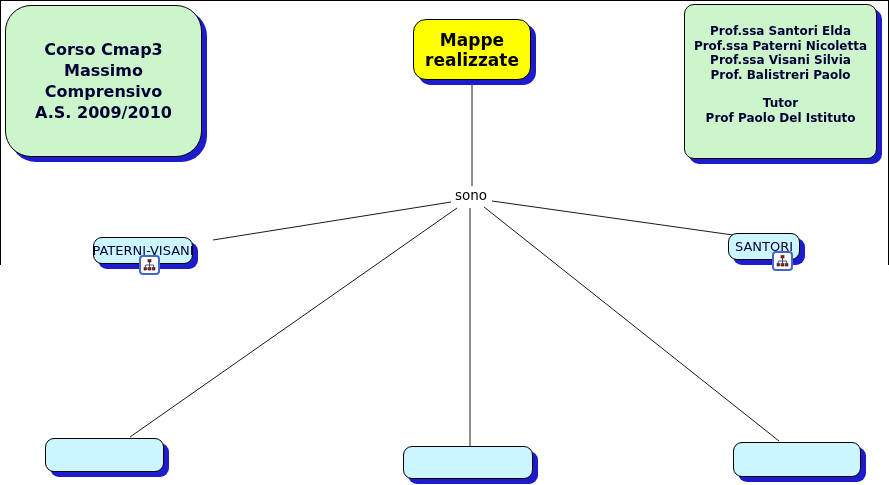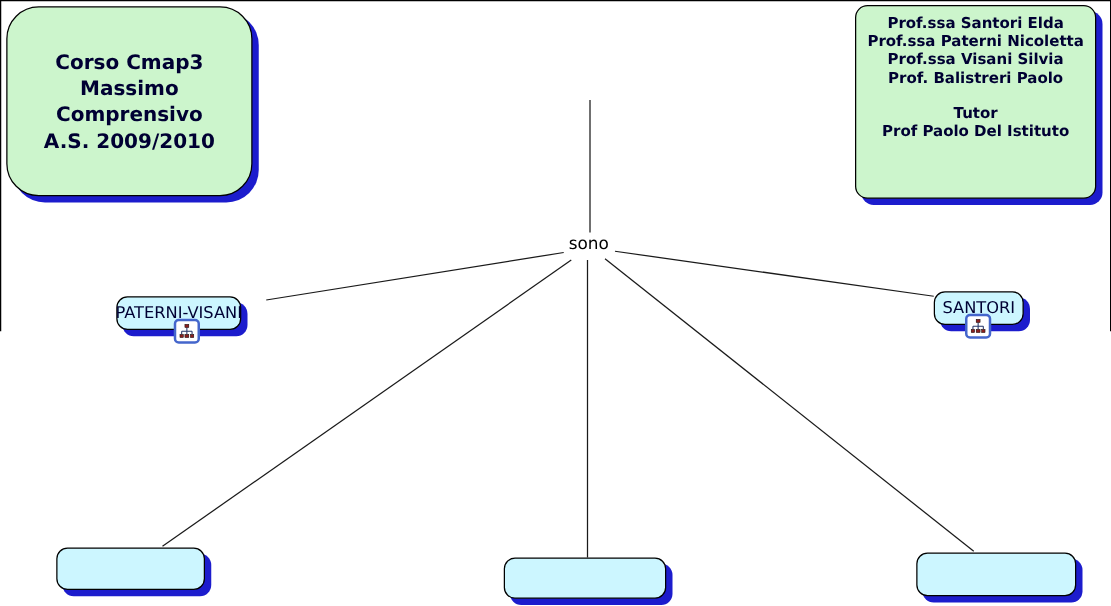--- a/index.html
+++ b/index.html
@@ -38,35 +38,35 @@
   #course-box { left: 5px; top: 5px; width: 197px; height: 152px; border-radius: 26px; }
   #course-box .line {
     font-size: 16px; font-weight: bold; line-height: 21px; color: var(--text-dark);
   }
 
   #root-node { left: 413px; top: 19px; width: 118px; height: 61px; }
   #root-node .label {
     font-size: 17px; font-weight: bold; line-height: 20px; color: #000; padding: 0 8px;
   }
 
-  #staff-box { left: 684px; top: 4px; width: 193px; height: 155px; justify-content: flex-start; padding-top: 6px; }
+  #staff-box { left: 684px; top: 4px; width: 193px; height: 155px; justify-content: flex-start; padding-top: 19px; }
   #staff-box .line {
     font-size: 12px; font-weight: bold; line-height: 14.5px; color: var(--text-dark); white-space: nowrap;
   }
   #staff-box .spacer { height: 14px; }
 
   #linking-sono {
     position: absolute; left: 441px; top: 187px; width: 60px;
     text-align: center; font-size: 13.5px; font-weight: normal; color: #000;
     z-index: 2;
   }
 
   .concept-label { font-size: 13px; color: var(--text-dark); white-space: nowrap; }
   #node-paterni { left: 93px;  top: 237px; width: 100px; height: 27px; }
-  #node-santori { left: 747px; top: 233px; width: 72px;  height: 27px; }
+  #node-santori { left: 728px; top: 233px; width: 72px;  height: 27px; }
 
   .submap-icon {
     position: absolute;
     width: 21px; height: 20px;
     box-sizing: border-box;
     background: #fff;
     border: 2px solid var(--icon-border-blue);
     border-radius: 4px;
     display: flex; align-items: center; justify-content: center;
     z-index: 3;
@@ -99,20 +99,23 @@
     <line x1="484" y1="207" x2="779" y2="441"></line>
   </svg>
 
   <div id="course-box" class="node green">
     <span class="line">Corso Cmap3</span>
     <span class="line">Massimo</span>
     <span class="line">Comprensivo</span>
     <span class="line">A.S. 2009/2010</span>
   </div>
 
+  <div id="root-node" class="node yellow">
+    <span class="label">Mappe realizzate</span>
+  </div>
 
   <div id="staff-box" class="node green">
     <span class="line">Prof.ssa Santori Elda</span>
     <span class="line">Prof.ssa Paterni Nicoletta</span>
     <span class="line">Prof.ssa Visani Silvia</span>
     <span class="line">Prof. Balistreri Paolo</span>
     <span class="spacer"></span>
     <span class="line">Tutor</span>
     <span class="line">Prof Paolo Del Istituto</span>
   </div>

